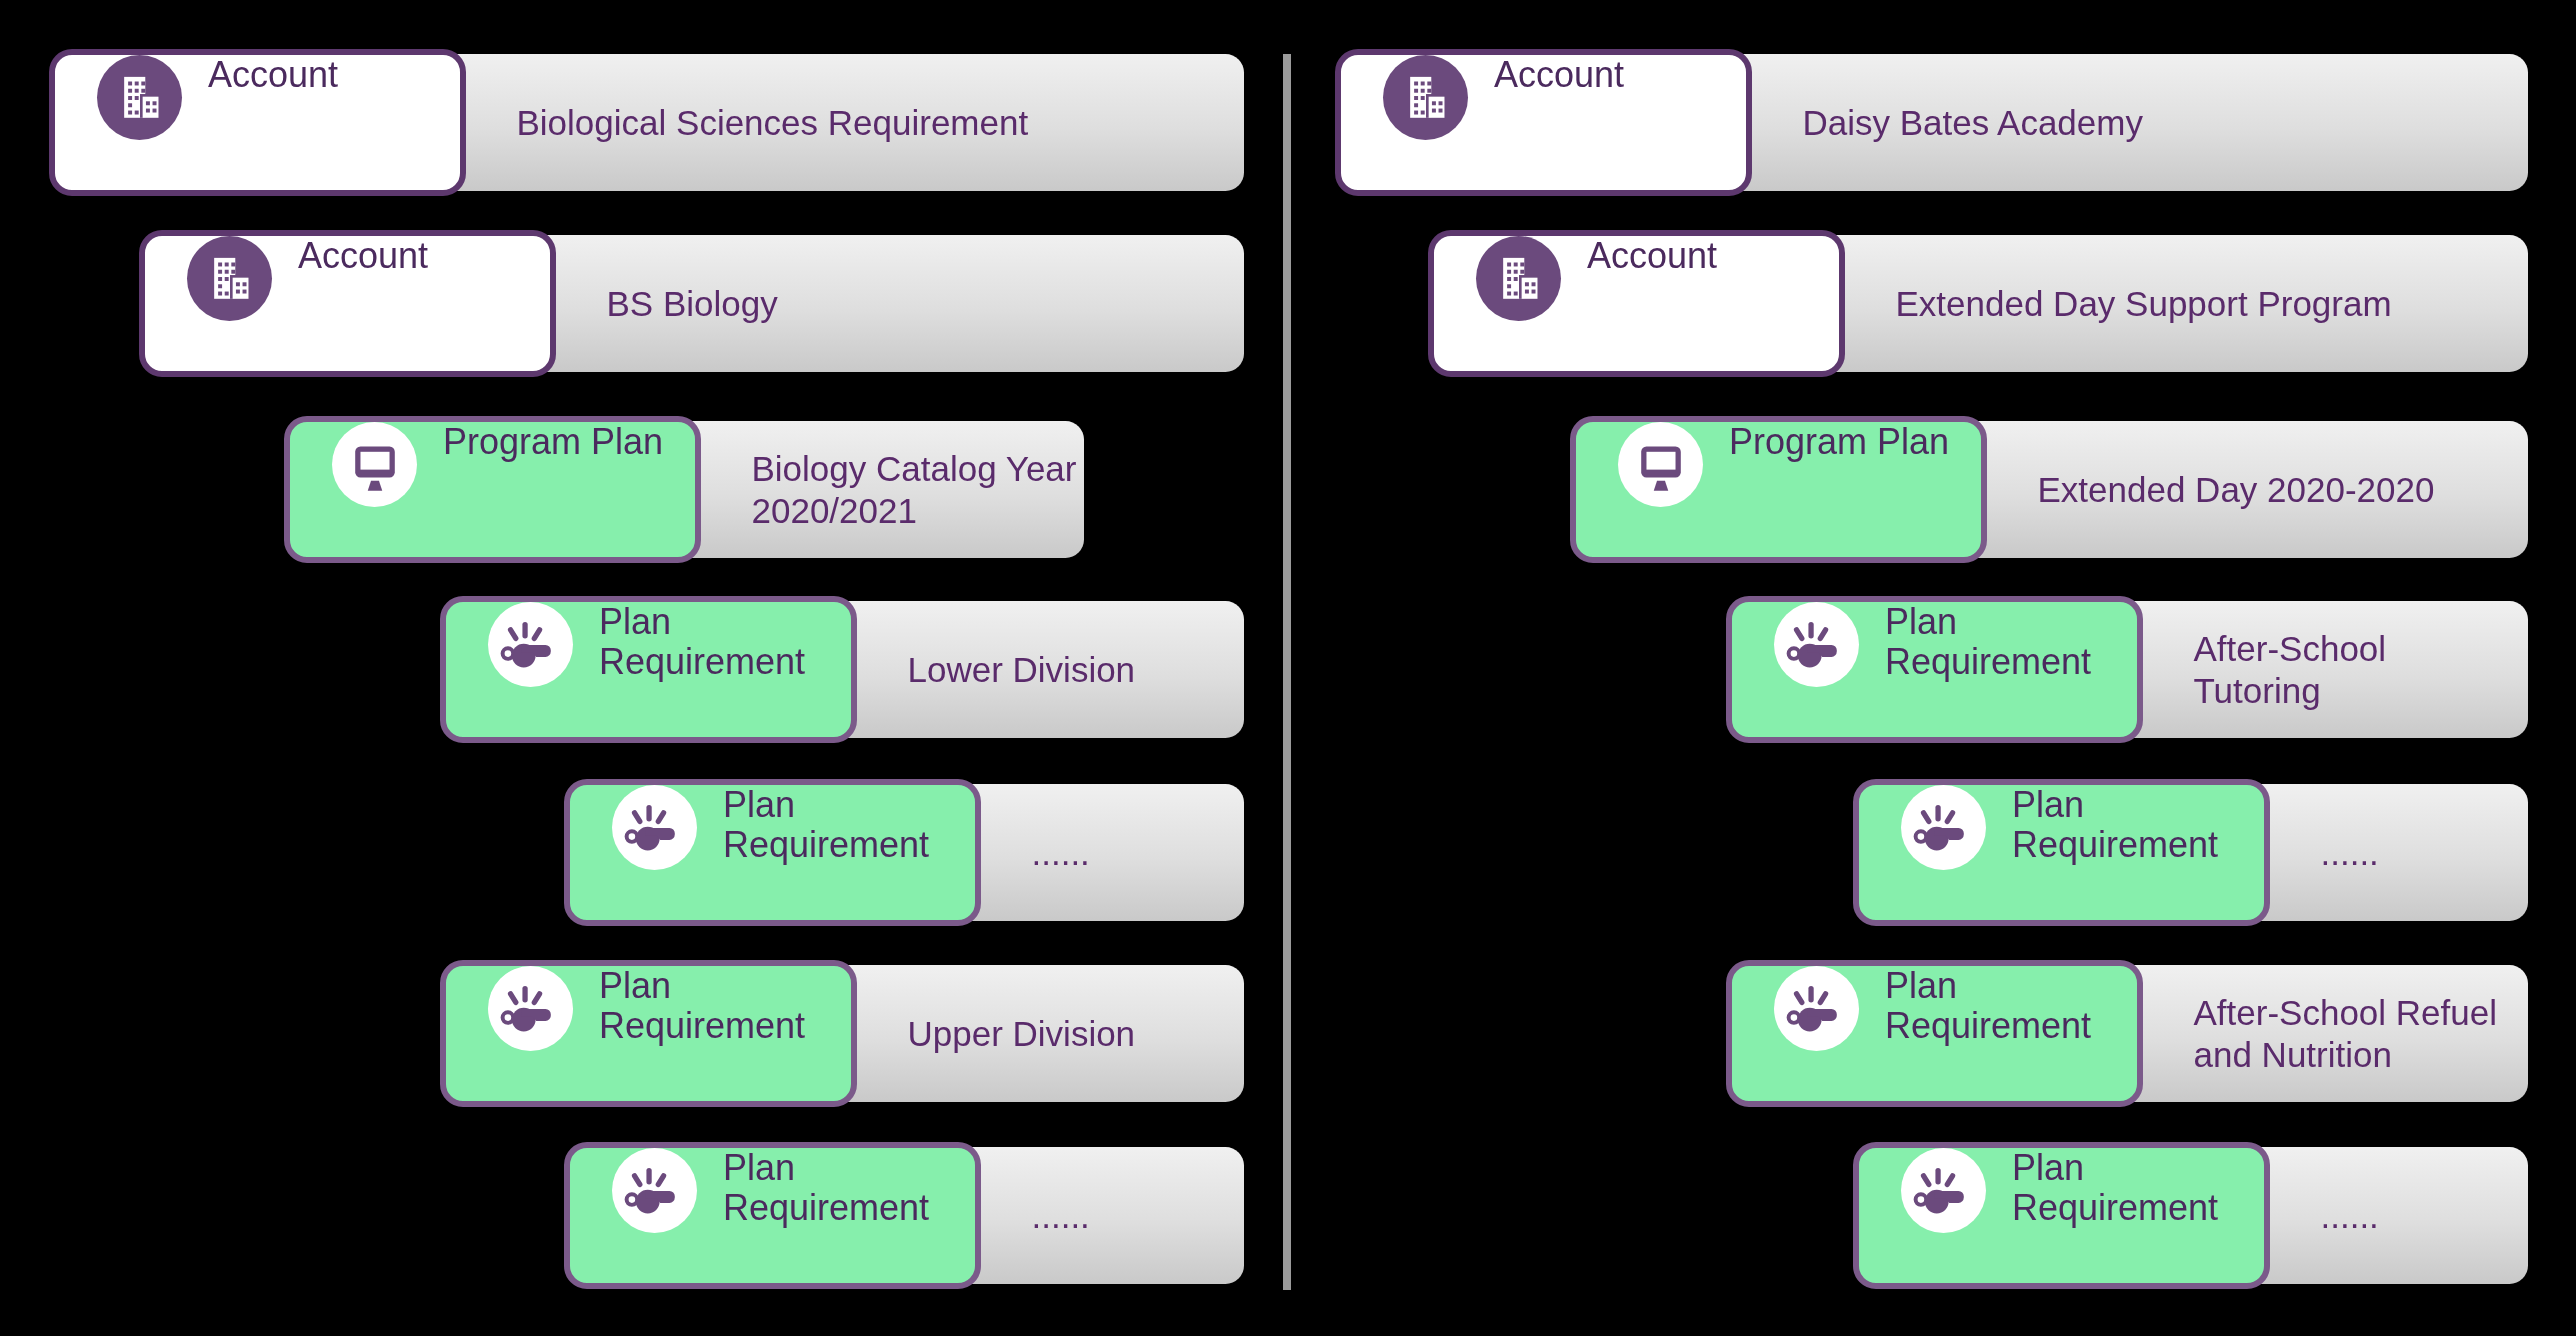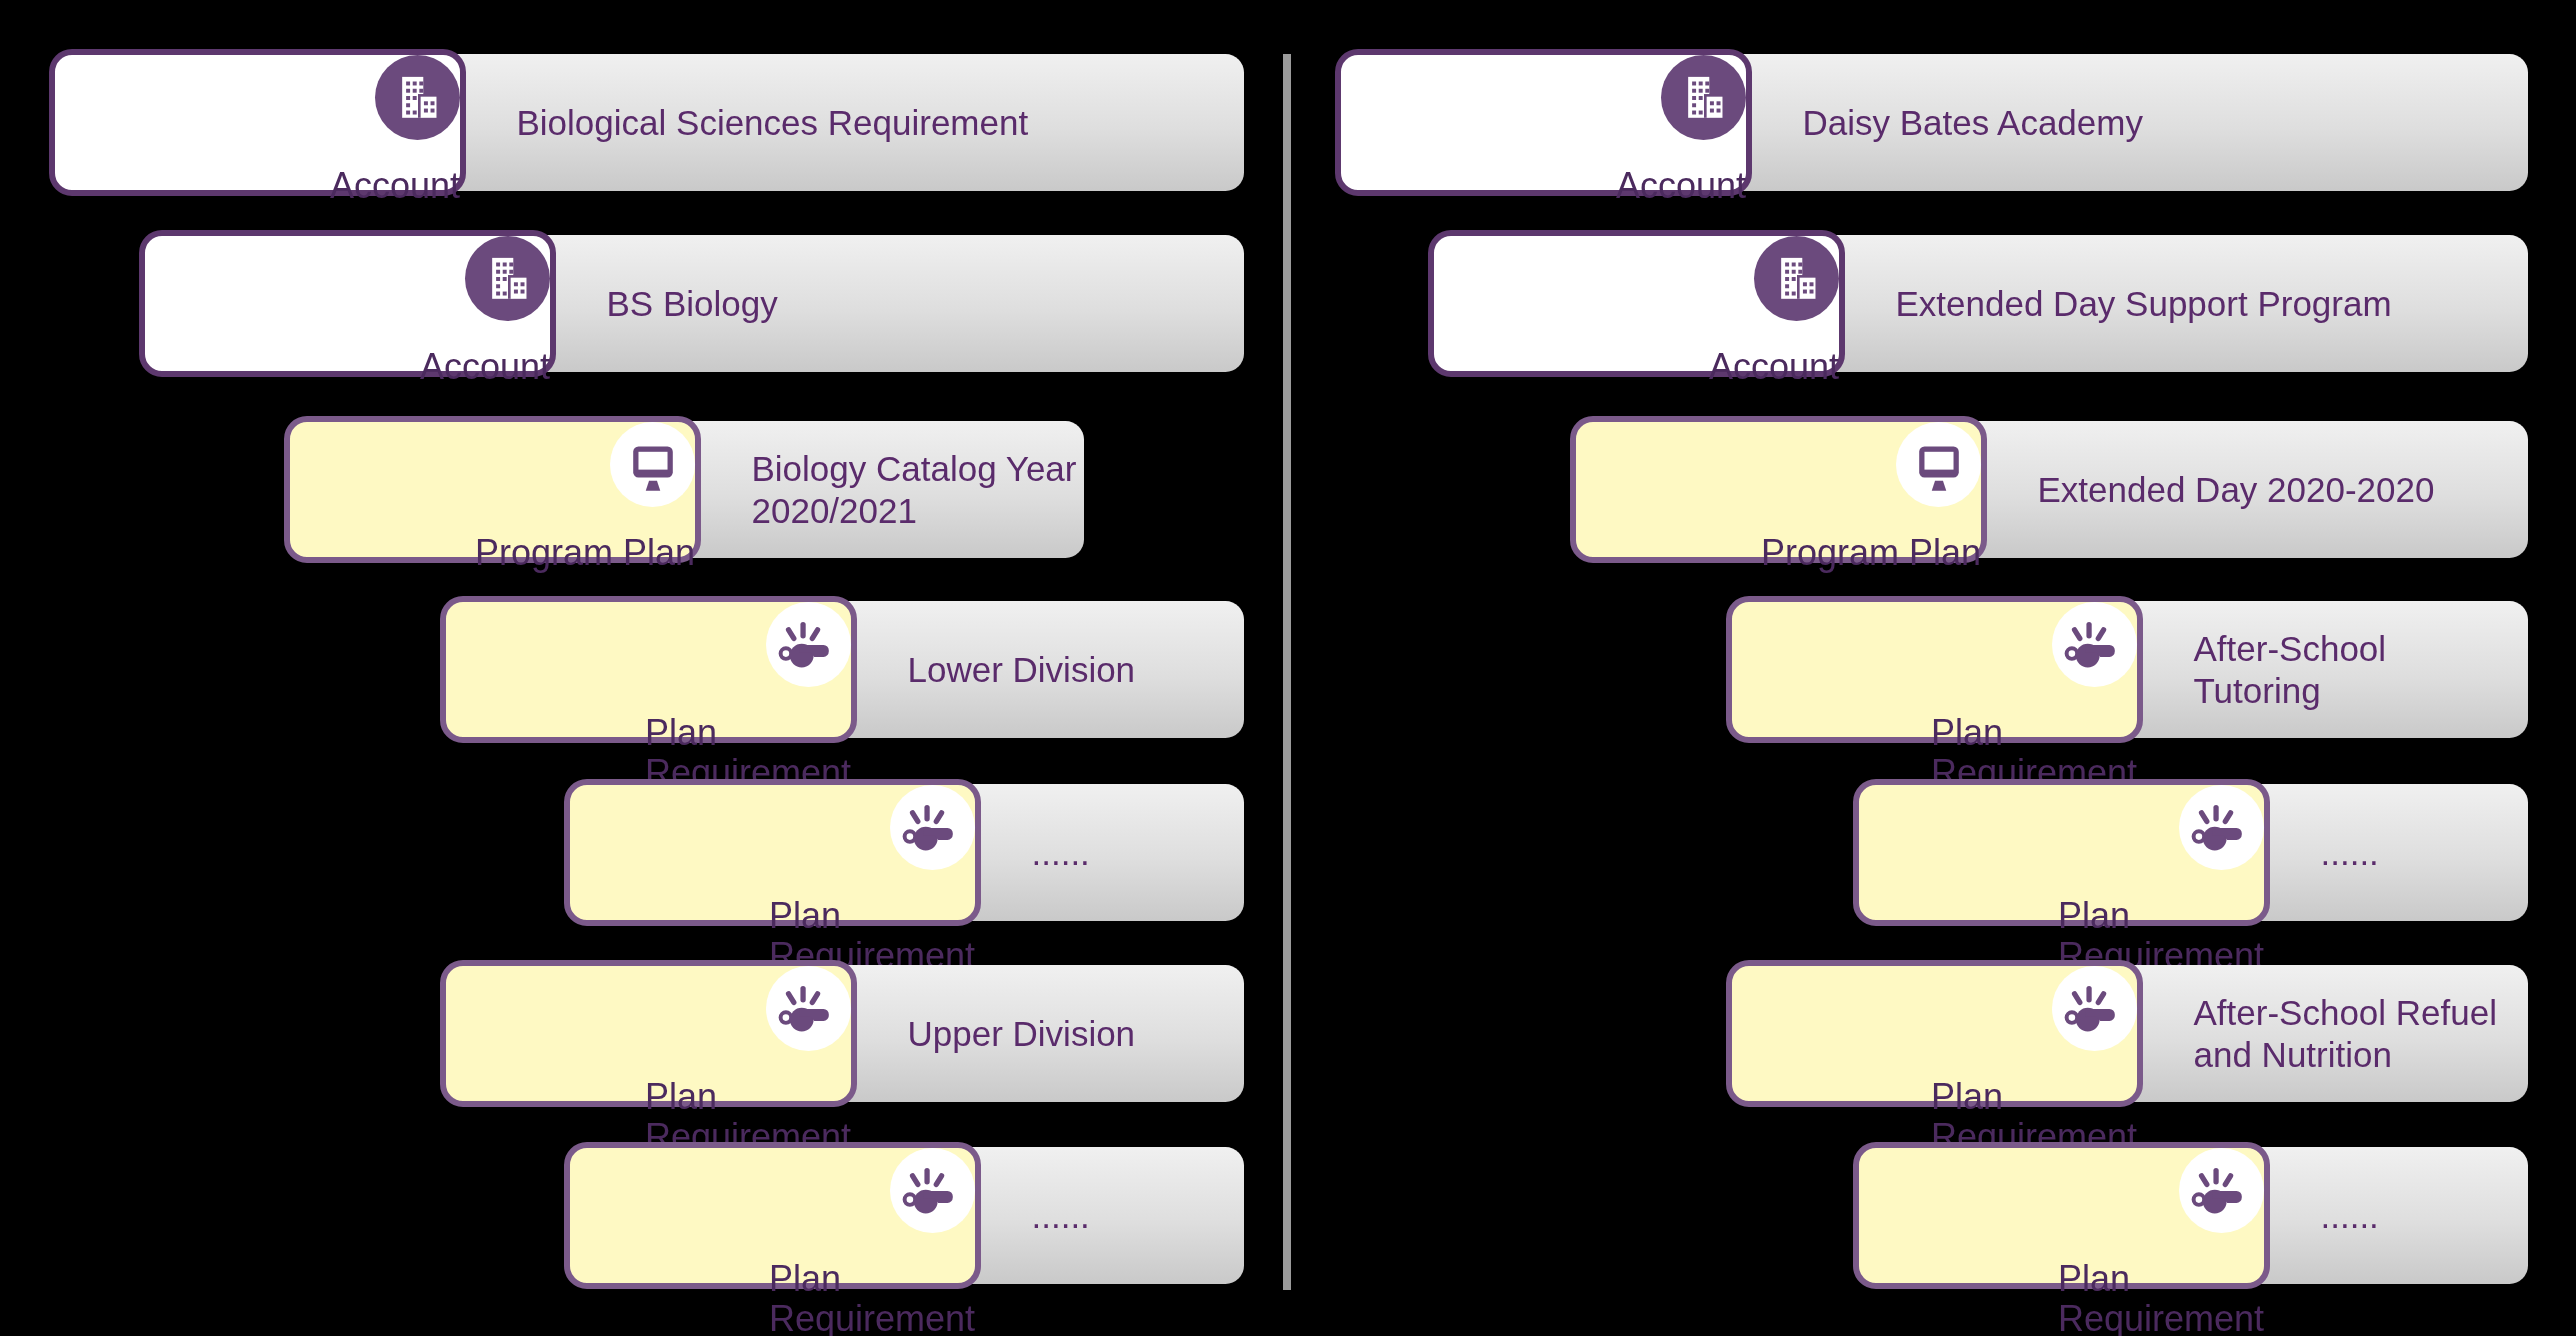--- a/index.html
+++ b/index.html
@@ -24,25 +24,24 @@
     display:flex;align-items:center;
   }
   .bar-text{
     padding-left:452px;
     font-size:35px;line-height:42px;color:#5a2b6b;
     white-space:pre-line;
   }
   .chip{
     position:absolute;left:0;top:0;width:417px;height:147px;
     box-sizing:border-box;border-radius:23px;border:6.2px solid #5d386e;
-    display:flex;align-items:flex-end;gap:26px;padding-left:42px;
+    display:flex;align-items:flex-start;gap:26px;padding-left:42px;
     background:#fff;
-    flex-direction:column;
-  }
-  .chip-plan{background:#fef9c3;border-color:#7b5a8a;}
+  }
+  .chip-plan{background:#86efac;border-color:#7b5a8a;}
   .icon-circle{
     flex:0 0 auto;width:85px;height:85px;border-radius:50%;
     display:flex;align-items:center;justify-content:center;
   }
   .icon-circle.purple{background:#6b4a7d;}
   .icon-circle.white{background:#fff;}
   .icon-circle svg{width:66px;height:66px;display:block;}
   .chip-label{
     font-size:36px;line-height:40px;color:#4b2a5e;white-space:pre-line;
   }

